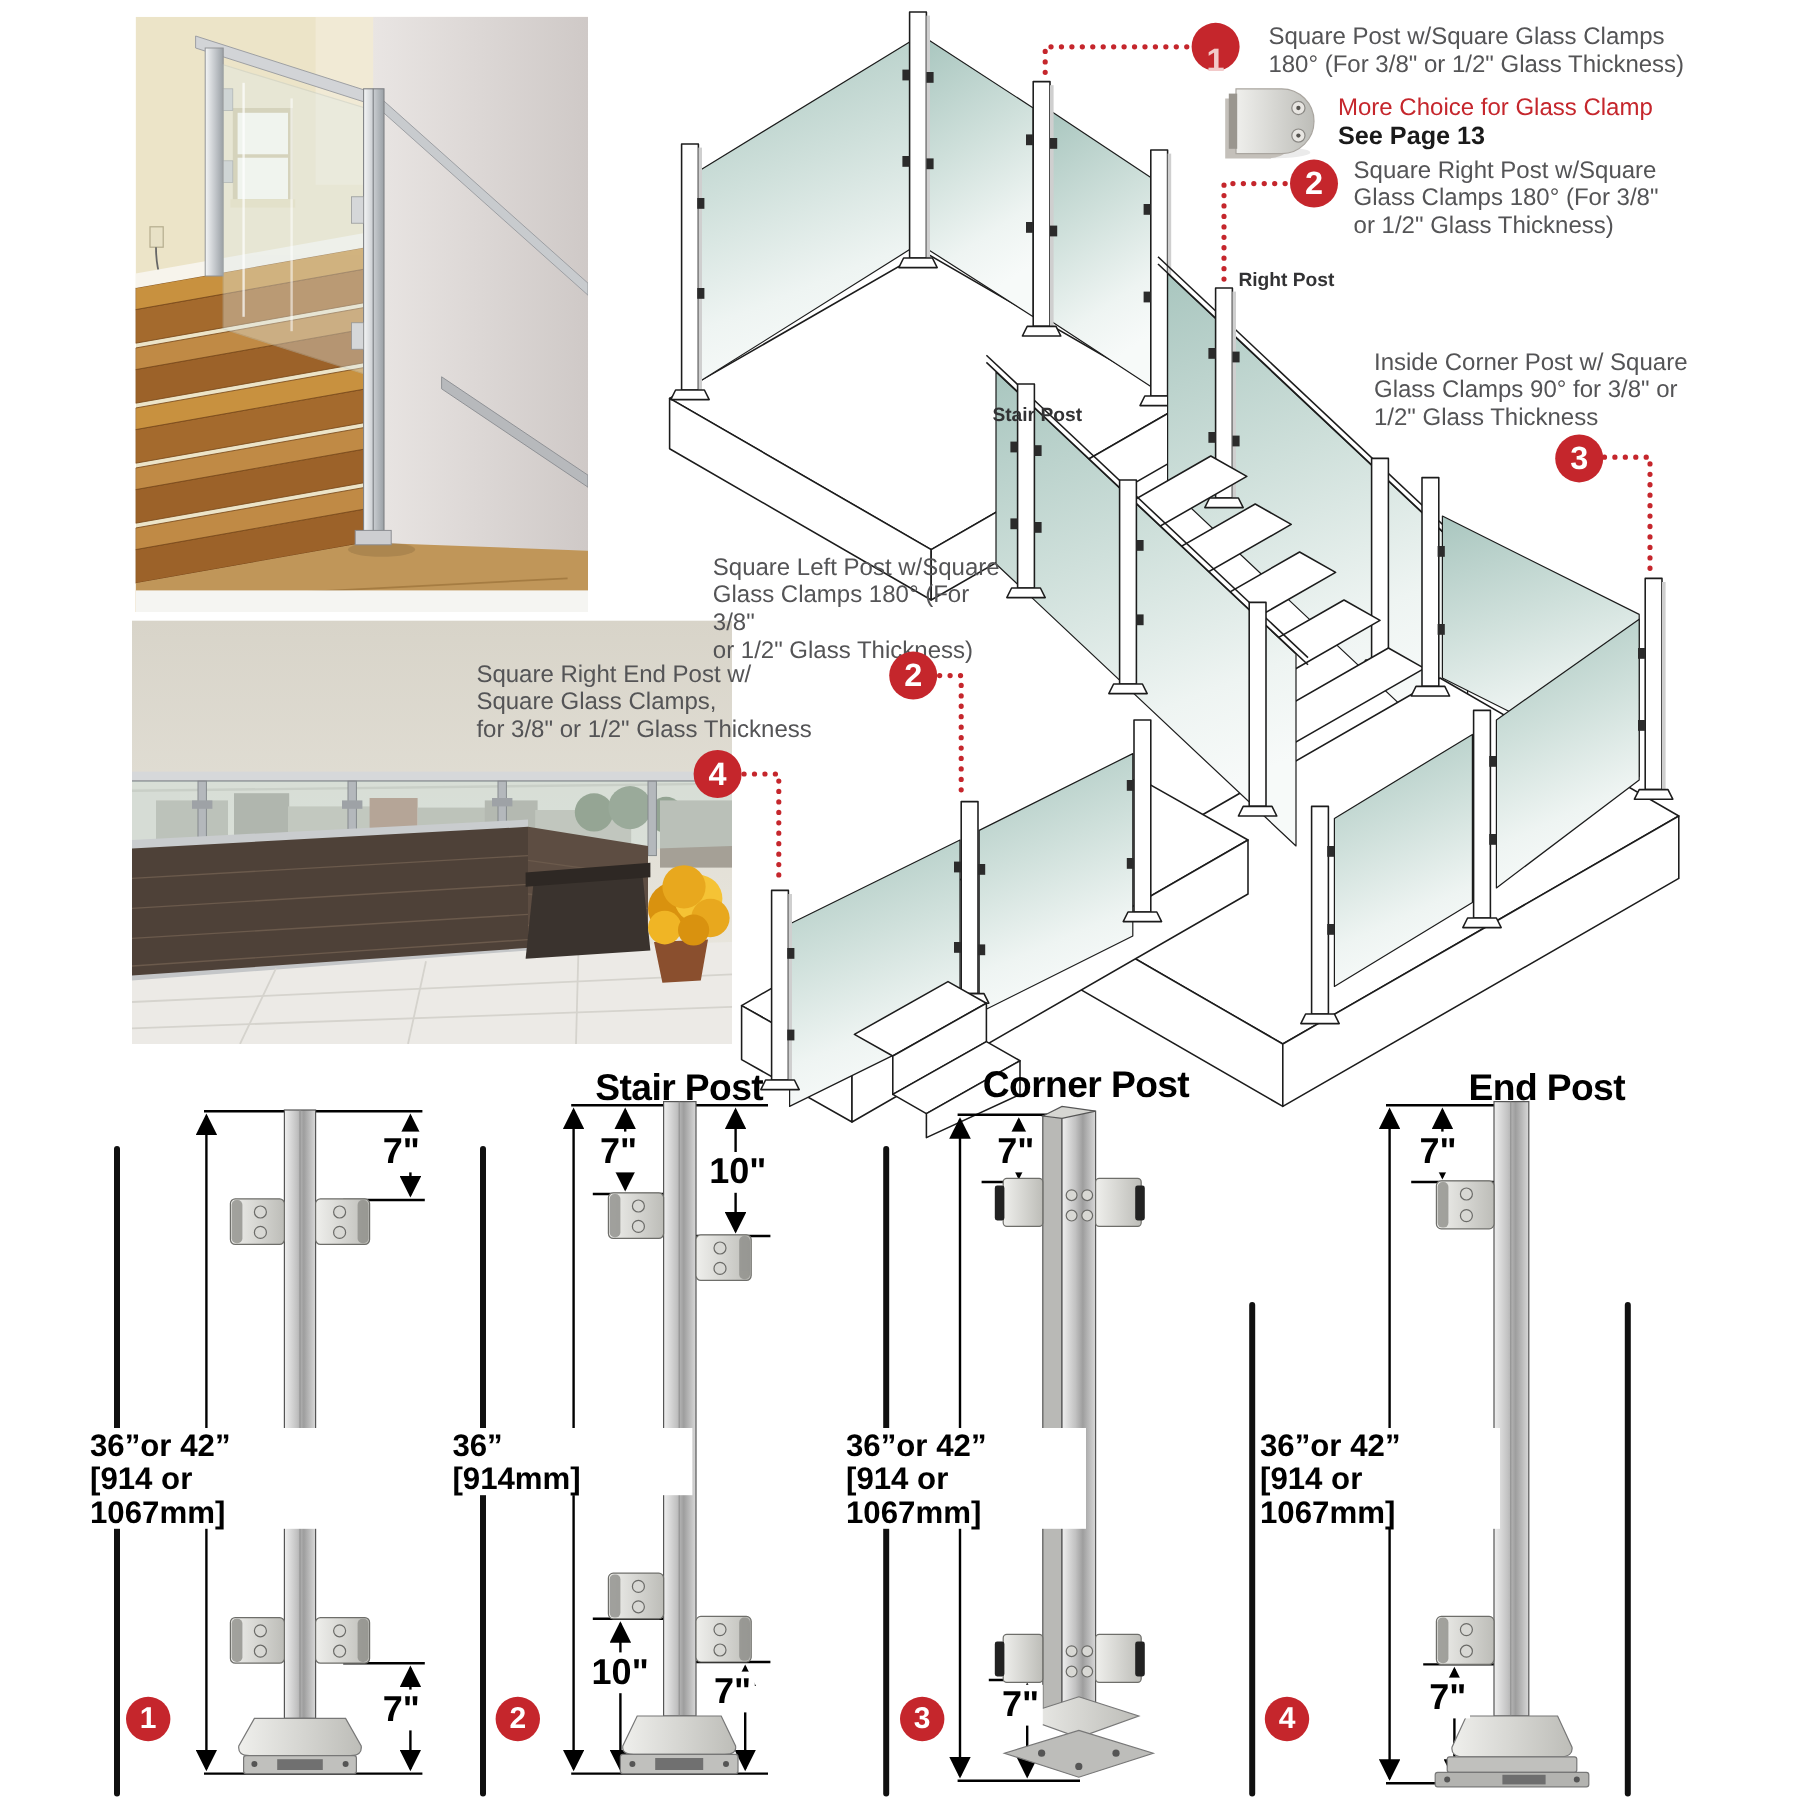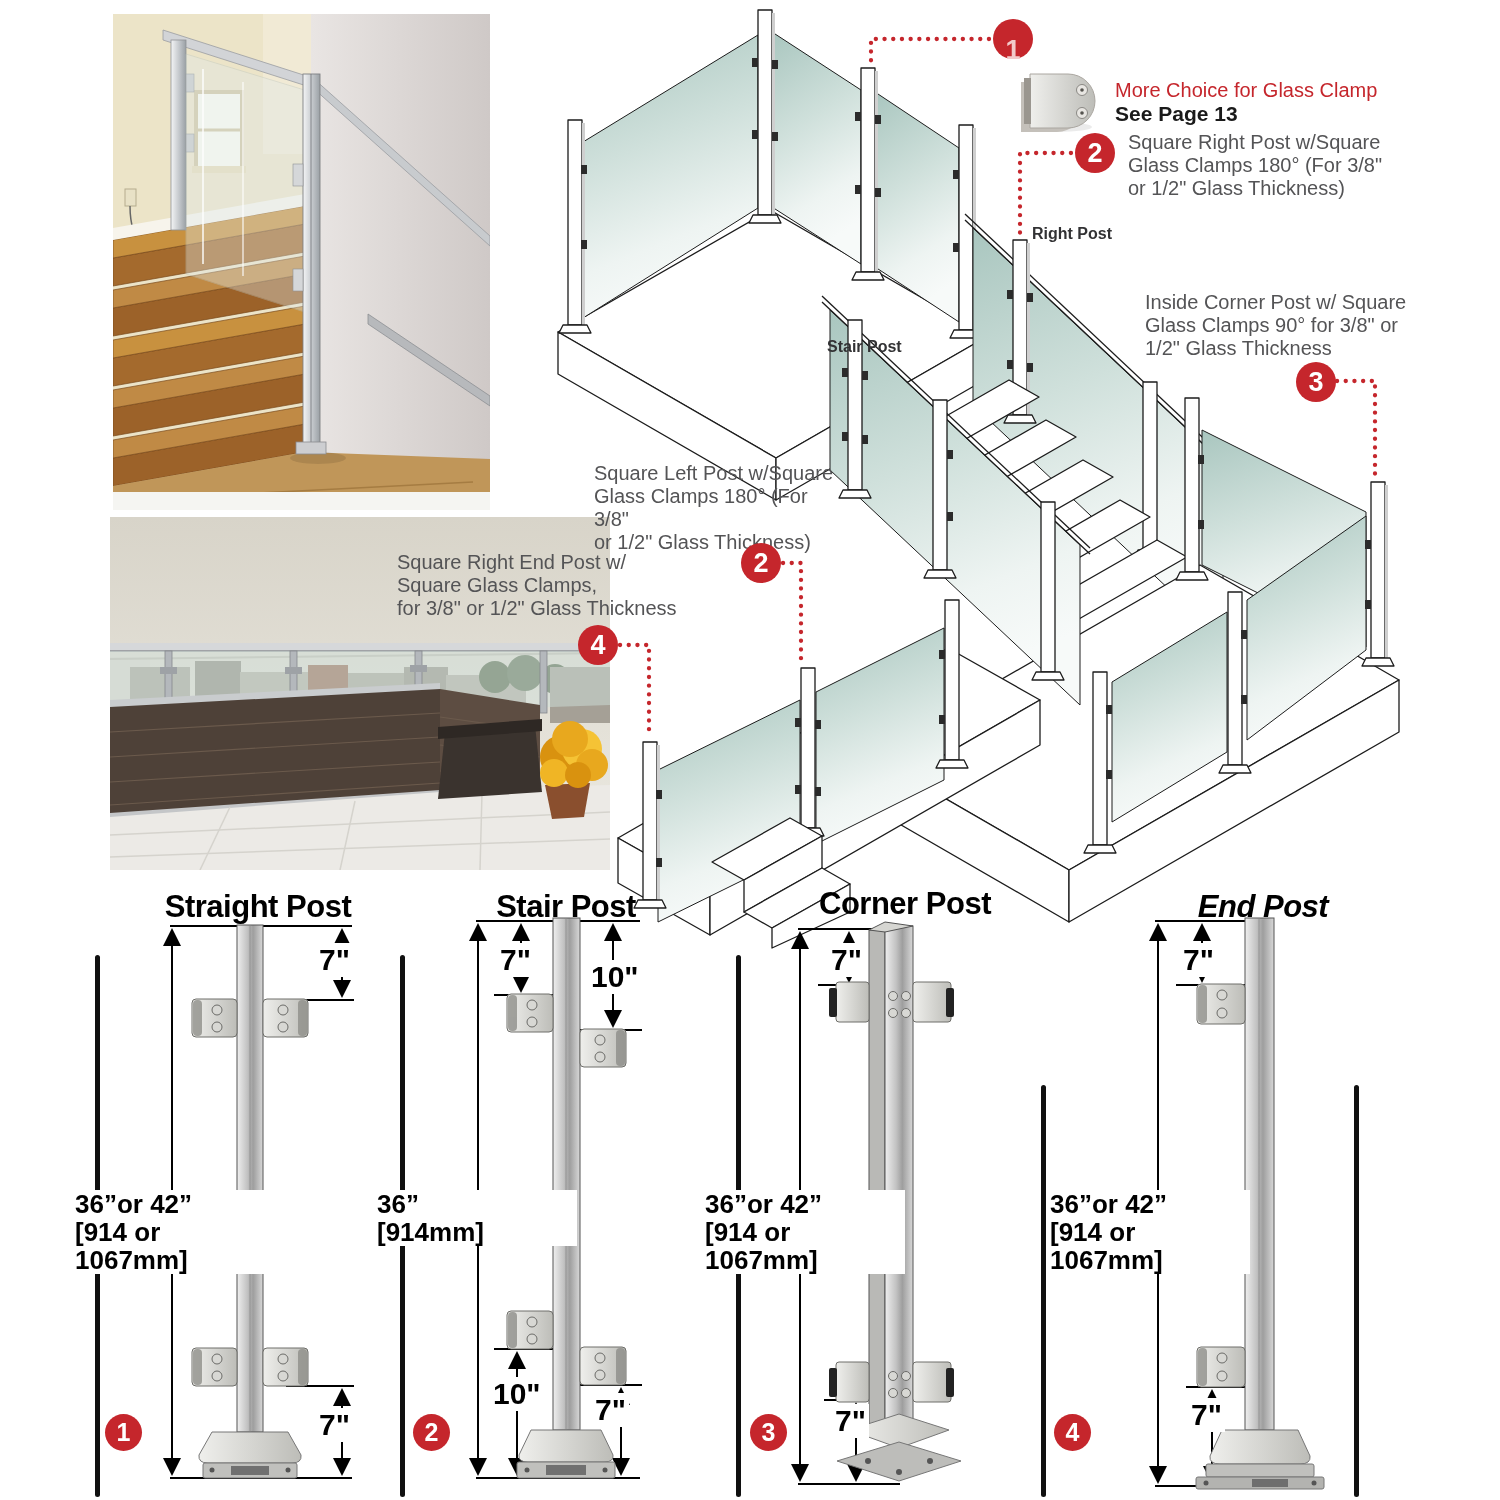--- a/index.html
+++ b/index.html
@@ -512,20 +512,22 @@
       <path d="M1222,1430 L1298,1430 L1310,1456 Q1311,1464 1300,1464 L1220,1464 Q1209,1464 1210,1456 Z" fill="url(#cg)" stroke="#777" stroke-width="1"></path>
       <rect x="1206" y="1464" width="108" height="13" rx="2" fill="#c0c0bd" stroke="#777"></rect>
       <rect x="1196" y="1477" width="128" height="12" rx="2" fill="#b3b3b0" stroke="#777"></rect>
       <rect x="1252" y="1479" width="36" height="8" fill="#6e6e6e"></rect>
       <circle cx="1206" cy="1483" r="2.5" fill="#555"></circle>
           <circle cx="1314" cy="1483" r="2.5" fill="#555"></circle>
     </g>
   </g>
 </svg>
 
+<div class="txt callout" style="left:1057px;top:20px;width:360px;">Square Post w/Square Glass Clamps
+180° (For 3/8" or 1/2" Glass Thickness)</div>
 <div class="txt red-note" style="left:1115px;top:79px;">More Choice for Glass Clamp</div>
 <div class="txt see-page" style="left:1115px;top:102px;">See Page 13</div>
 <div class="txt callout" style="left:1128px;top:131px;width:260px;">Square Right Post w/Square
 Glass Clamps 180° (For 3/8"
 or 1/2" Glass Thickness)</div>
 <div class="txt callout" style="left:1145px;top:291px;width:270px;">Inside Corner Post w/ Square
 Glass Clamps 90° for 3/8" or
 1/2" Glass Thickness</div>
 <div class="txt post-label" style="left:1032px;top:225px;">Right Post</div>
 <div class="txt post-label" style="left:827px;top:338px;">Stair Post</div>
@@ -537,24 +539,23 @@
 for 3/8" or 1/2" Glass Thickness</div>
 
 <div class="num-circle nc-top" style="left:993px;top:19px;overflow:visible;">
       <span class="digit-offset">1</span>
     </div>
 <div class="num-circle nc-top" style="left:1075px;top:133px;">2</div>
 <div class="num-circle nc-top" style="left:1296px;top:362px;">3</div>
 <div class="num-circle nc-top" style="left:741px;top:543px;">2</div>
 <div class="num-circle nc-top" style="left:578px;top:625px;">4</div>
 
-<div class="txt diag-title" style="left:108px;top:889px;width:300px;">Straight Post</div>
 <div class="txt diag-title" style="left:416px;top:889px;width:300px;">Stair Post</div>
 <div class="txt diag-title" style="left:755px;top:886px;width:300px;">Corner Post</div>
-<div class="txt diag-title" style="left:1113px;top:889px;width:300px;font-style:italic;">End Post</div>
+<div class="txt diag-title" style="left:1139px;top:889px;width:300px;">End Post</div>
 
 <div class="txt dim7" style="left:316px;top:943px;">7"</div>
 <div class="txt dim-h" style="left:75px;top:1190px;width:200px;">36”or 42”
 [914 or
 1067mm]</div>
 <div class="txt dim7" style="left:316px;top:1408px;">7"</div>
 
 <div class="txt dim7" style="left:497px;top:943px;">7"</div>
 <div class="txt dim7" style="left:588px;top:960px;">10"</div>
 <div class="txt dim-h" style="left:377px;top:1190px;width:200px;">36”

